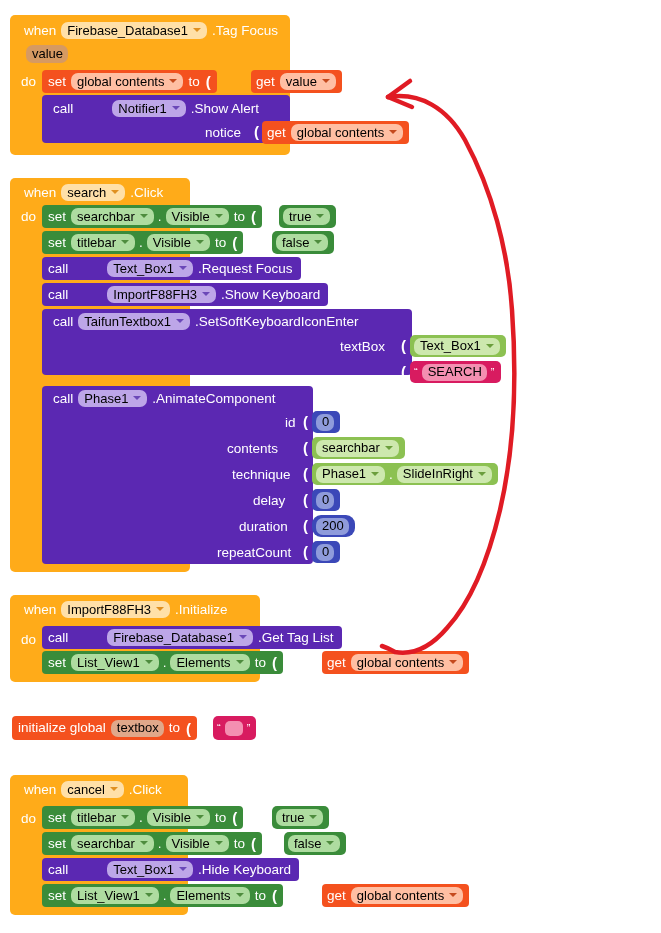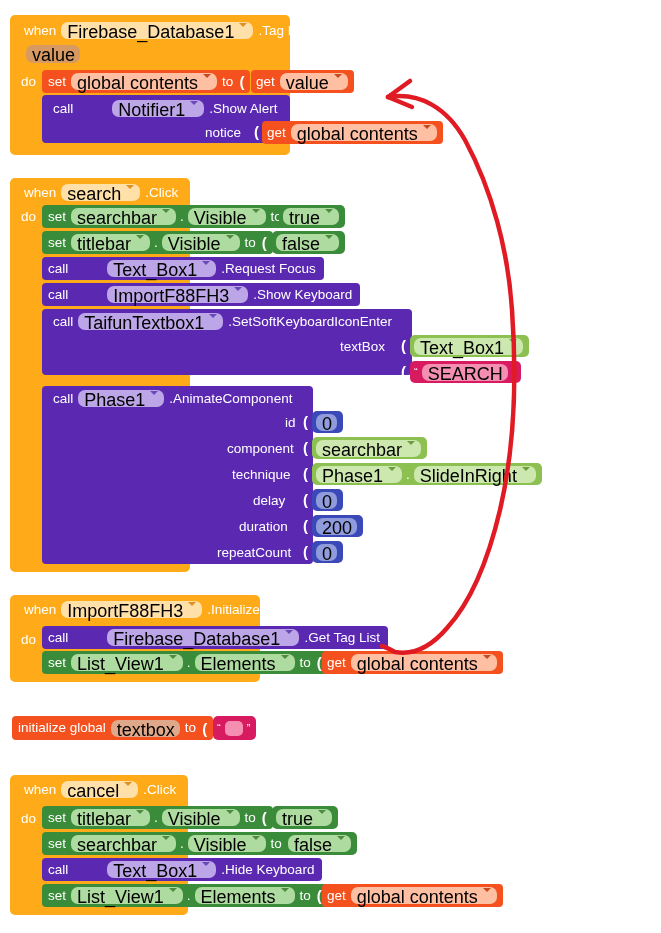--- a/index.html
+++ b/index.html
@@ -29,23 +29,24 @@
     white-space: nowrap;
   }
   .lbl {
     color: #ffffff;
     font-size: 13.5px;
     line-height: 1;
     padding: 0 3px;
   }
   .chip {
     display: inline-flex;
+    align-items: center;
     border-radius: 7px;
     padding: 1px 5px 2px 6px;
-    font-size: 18px;
+    font-size: 13px;
     line-height: 1;
     color: #000;
     margin: 0 2px;
     height: 17px;
     box-sizing: border-box;
   }
   .caret {
     display: inline-block;
     width: 0; height: 0;
     margin-left: 5px;
@@ -293,21 +294,21 @@
   </div>
 
   <span class="argname" style="position:absolute; left:285px; top:416px;">id</span>
   <span class="paren" style="position:absolute; left:300px; top:413px;">(</span>
   <div class="blk valblk c-num" style="left:312px; top:411px; height:22px;">
     <span class="chip">
       <span>0</span>
     </span>
   </div>
 
-  <span class="argname" style="position:absolute; left:227px; top:442px;">component</span>
+  <span class="argname" style="position:absolute; left:227px; top:442px;">contents</span>
   <span class="paren" style="position:absolute; left:300px; top:439px;">(</span>
   <div class="blk valblk c-getter" style="left:312px; top:437px; height:22px;">
     <span class="chip">
       <span>searchbar</span>
       <i class="caret"></i>
     </span>
   </div>
 
   <span class="argname" style="position:absolute; left:232px; top:468px;">technique</span>
   <span class="paren" style="position:absolute; left:300px; top:465px;">(</span>
@@ -326,21 +327,21 @@
   <span class="argname" style="position:absolute; left:253px; top:494px;">delay</span>
   <span class="paren" style="position:absolute; left:300px; top:491px;">(</span>
   <div class="blk valblk c-num" style="left:312px; top:489px; height:22px;">
     <span class="chip">
       <span>0</span>
     </span>
   </div>
 
   <span class="argname" style="position:absolute; left:239px; top:520px;">duration</span>
   <span class="paren" style="position:absolute; left:300px; top:517px;">(</span>
-  <div class="blk valblk c-num" style="left:312px; top:515px; height:22px;">
+  <div class="blk valblk c-num" style="left:312px; top:515px; height:22px;border-radius:9px;">
     <span class="chip">
       <span>200</span>
     </span>
   </div>
 
   <span class="argname" style="position:absolute; left:217px; top:546px;">repeatCount</span>
   <span class="paren" style="position:absolute; left:300px; top:543px;">(</span>
   <div class="blk valblk c-num" style="left:312px; top:541px; height:22px;">
     <span class="chip">
       <span>0</span>

